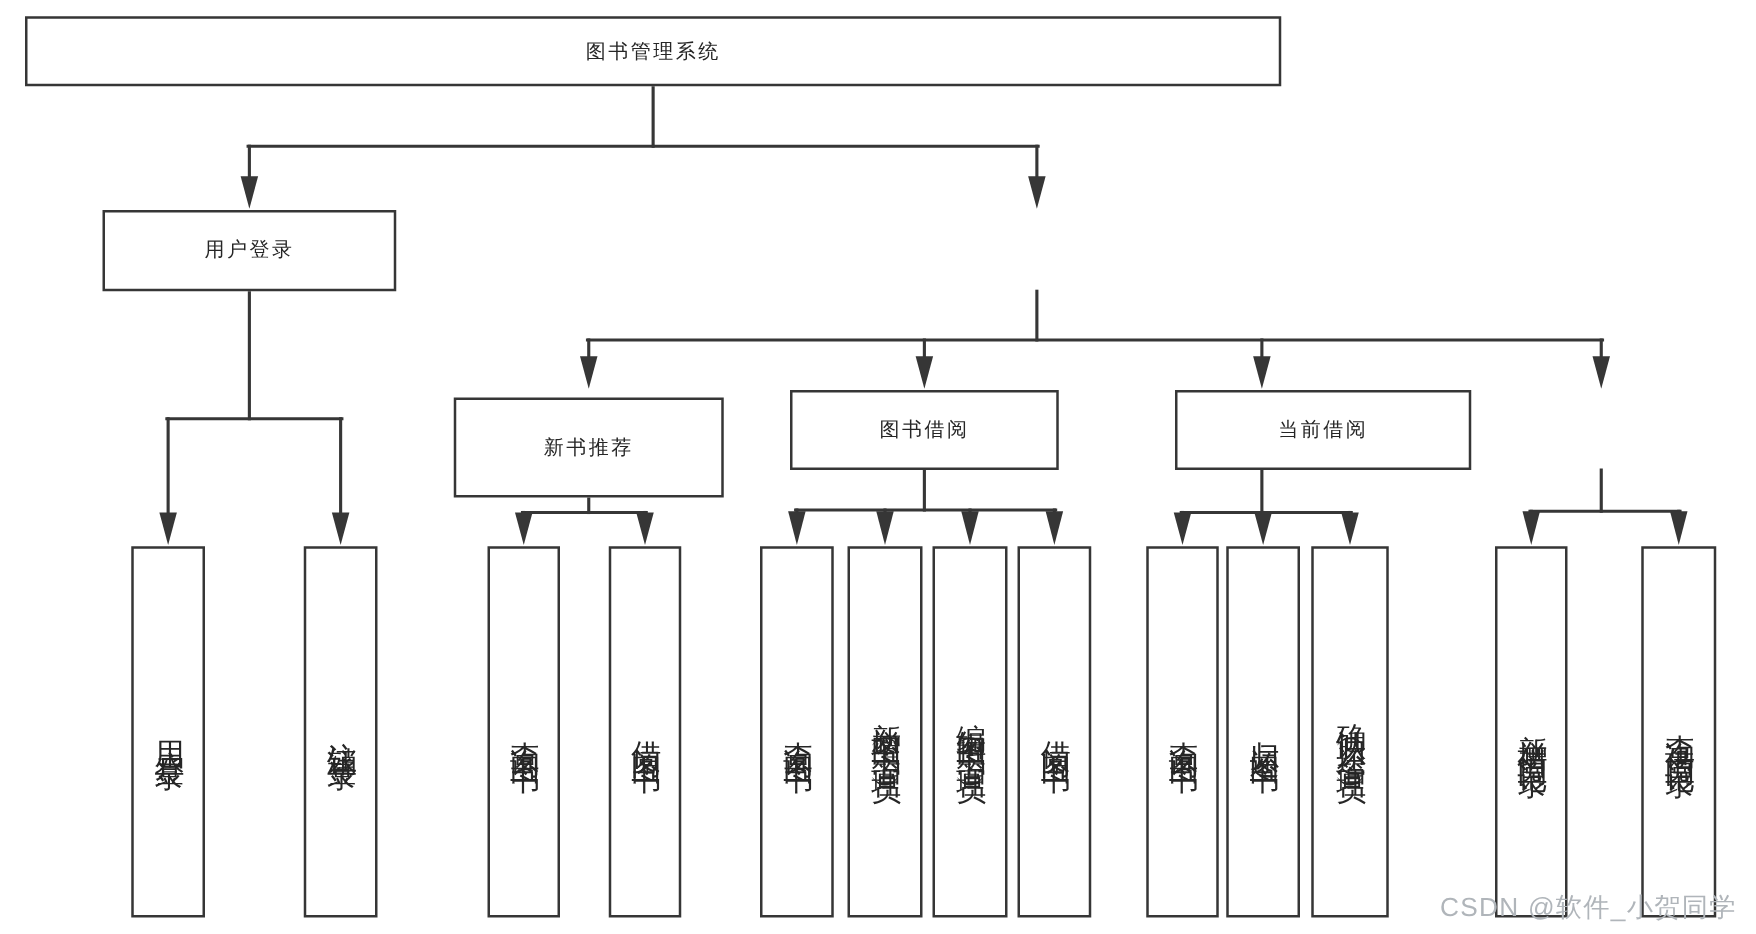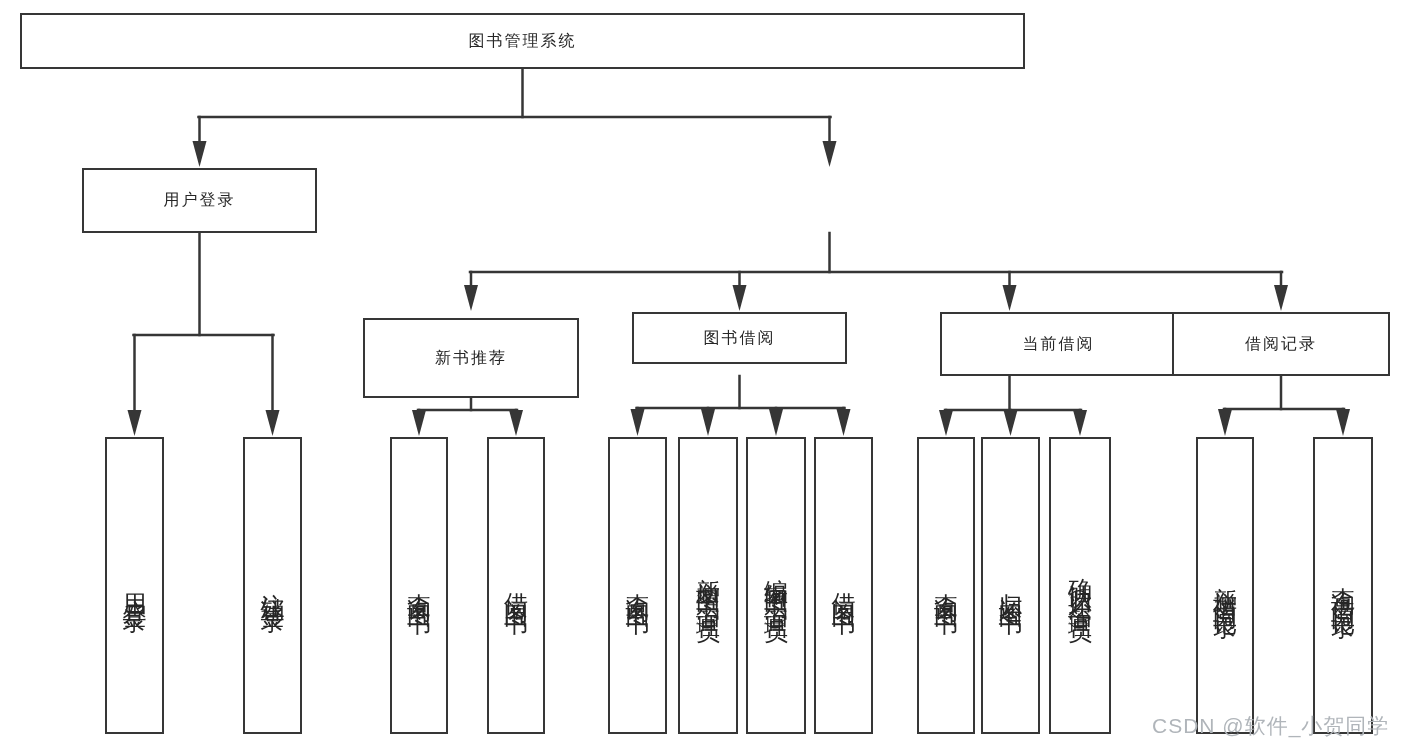--- a/index.html
+++ b/index.html
@@ -141,23 +141,22 @@
       <line x1="1343" y1="409" x2="1343" y2="420"></line>
       <polygon points="1336,409 1350,409 1343,436"></polygon>
     </g>
   </svg>
 
   <div class="node h" style="left:20px; top:13px; width:1005px; height:56px">图书管理系统</div>
 
   <div class="node h" style="left:82px; top:168px; width:235px; height:65px">用户登录</div>
 
   <div class="node h" style="left:363px; top:318px; width:216px; height:80px">新书推荐</div>
-  <div class="node h" style="left:632px; top:312px; width:215px; height:52px">图书借阅</div>
+  <div class="node h" style="left:632px; top:312px; width:215px; height:64px">图书借阅</div>
   <div class="node h" style="left:940px; top:312px; width:237px; height:64px">当前借阅</div>
-  <div class="node h" style="left:1172px; top:312px; width:218px; height:64px">借阅记录</div>
 
   <div class="node v" style="left:105px; top:437px; width:59px; height:297px">用户登录</div>
   <div class="node v" style="left:243px; top:437px; width:59px; height:297px">注销登录</div>
 
   <div class="node v" style="left:390px; top:437px; width:58px; height:297px">查询图书</div>
   <div class="node v" style="left:487px; top:437px; width:58px; height:297px">借阅图书</div>
 
   <div class="node v" style="left:608px; top:437px; width:59px; height:297px">查询图书</div>
   <div class="node v" style="left:678px; top:437px; width:60px; height:297px">新增图书（管理员）</div>
   <div class="node v" style="left:746px; top:437px; width:60px; height:297px">编辑图书（管理员）</div>

